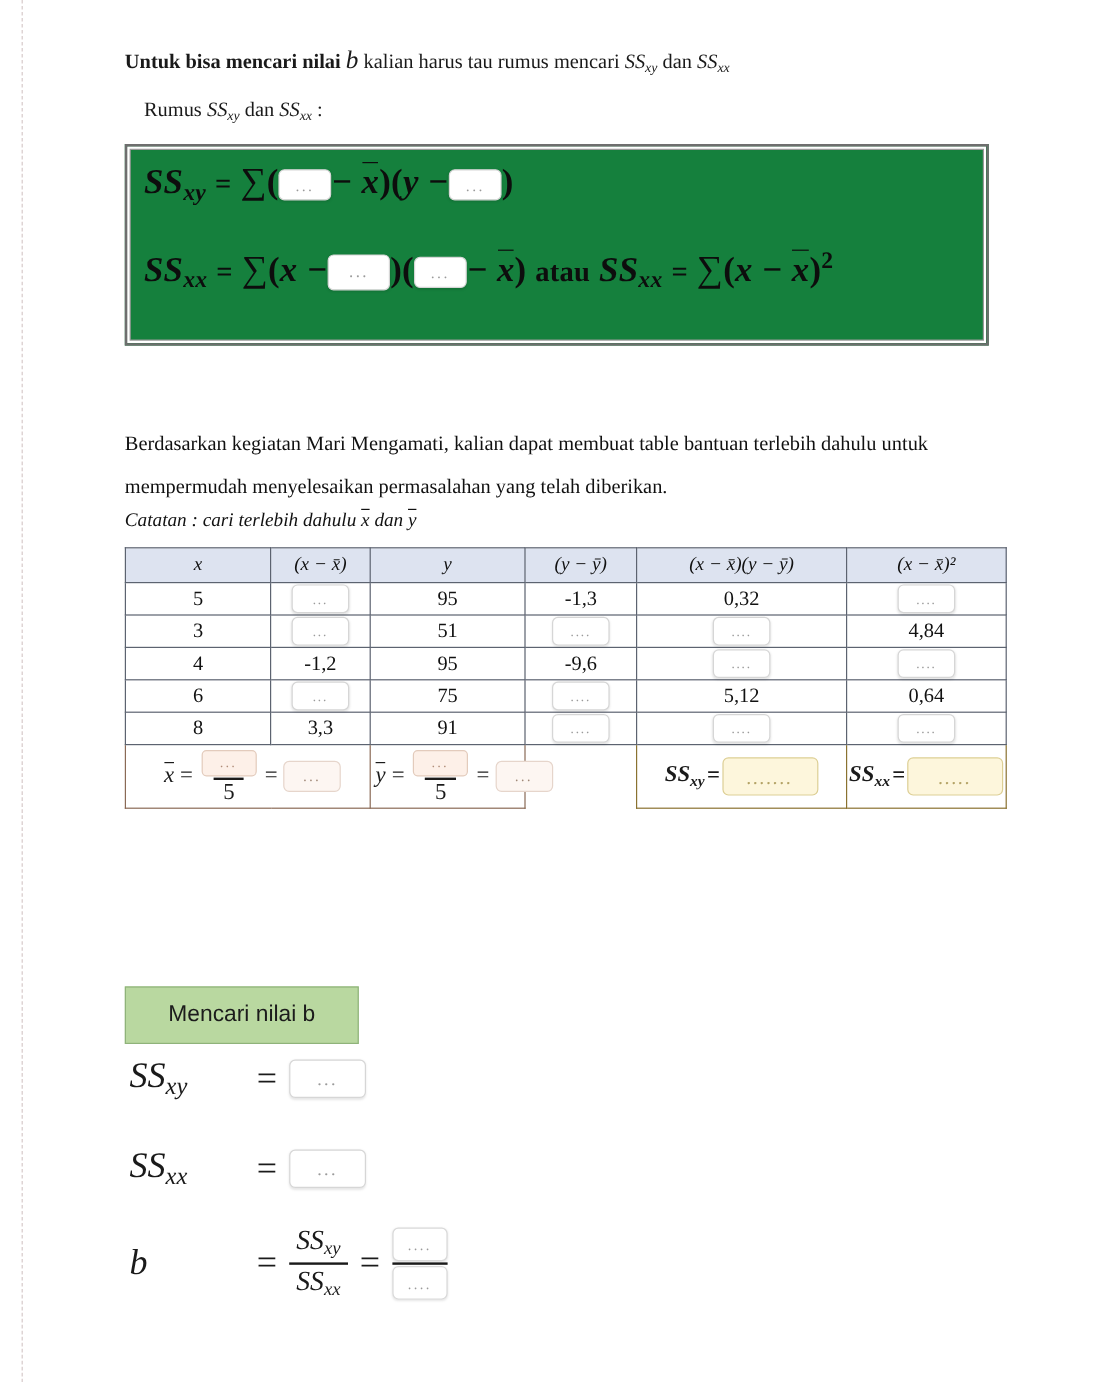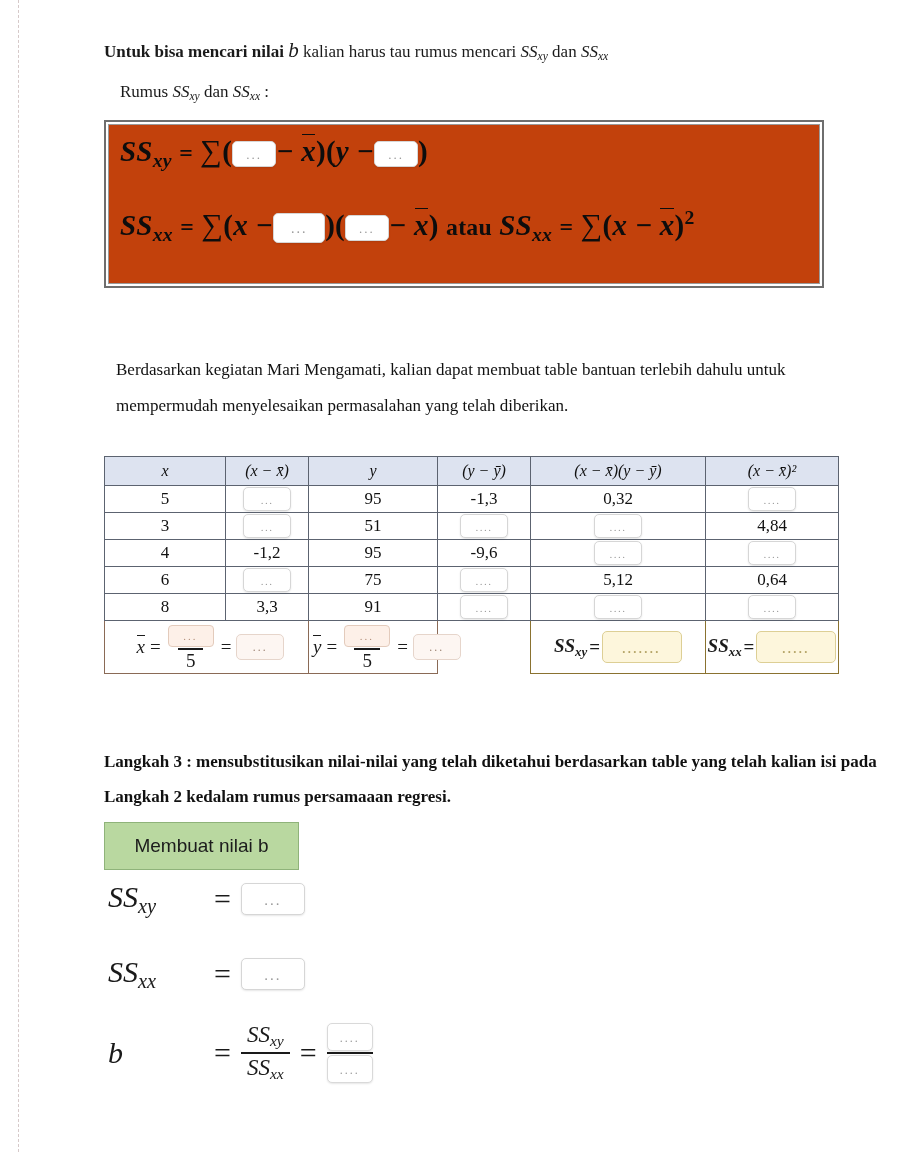--- a/index.html
+++ b/index.html
@@ -61,21 +61,21 @@
 
   
   .formula-box {
     position: absolute;
     left: 0;
     top: 120px;
     width: 720px;
     height: 168px;
     border: 2px solid #6e6e6e;
     box-shadow: inset 0 0 0 2px #ffffff, inset 0 0 0 3px #9a9a9a;
-    background: #c2410c;
+    background: #15803d;
     padding: 6px 10px 0 8px;
     box-sizing: border-box;
   }
   .formula-line {
     font-size: 29px;
     font-weight: bold;
     font-style: italic;
     letter-spacing: .2px;
     white-space: nowrap;
     color: #0d0d0d;
@@ -102,21 +102,21 @@
   }
   .blank-sm { width: 42px; height: 24px; line-height: 26px; font-size: 13px; }
   .blank-md { width: 50px; height: 28px; line-height: 30px; font-size: 14px; }
   .blank-tab { width: 46px; height: 22px; line-height: 24px; font-size: 11px;
                letter-spacing: 1.5px; }
   .blank-lg { width: 62px; height: 30px; line-height: 32px; font-size: 15px; }
 
   
   .langkah2 { position: absolute; left: 0; top: 322px; font-size: 17px; font-weight: bold; }
   .p-body   { position: absolute; left: 0; top: 352px; width: 730px;
-              font-size: 17px; line-height: 2.1; margin-left: 12px; }
+              font-size: 17px; line-height: 2.1; }
   .catatan  { position: absolute; left: 0; top: 425px; font-size: 16px; font-style: italic; }
 
   
   .tbl-wrap { position: absolute; left: 0; top: 456px; width: 735px; }
   table.helper {
     border-collapse: collapse;
     width: 735px;
     table-layout: fixed;
   }
   table.helper th, table.helper td {
@@ -300,20 +300,26 @@
       <span><span>SS</span><span class="sub">xx</span></span>
       <span class="atau">=</span>
       <span class="sig">∑</span><span style="font-style:normal;">(</span><span class="mb">x</span>
       <span>−</span>
       <span class="bar mb">x</span><span style="font-style:normal;">)</span><span class="sup">2</span>
     </div>
 
   </div>
 
   <div class="p-body">Berdasarkan kegiatan Mari Mengamati, kalian dapat membuat table bantuan terlebih dahulu untuk mempermudah menyelesaikan permasalahan yang telah diberikan.</div>
+  <div class="catatan">
+    <span>Catatan : cari terlebih dahulu</span>
+    <span class="bar m">x</span>
+    <span>dan</span>
+    <span class="bar m">y</span>
+  </div>
 
   <div class="tbl-wrap">
     <table class="helper">
       <colgroup>
         <col class="col-x">
           <col class="col-xd">
           <col class="col-y">
         <col class="col-yd">
           <col class="col-p">
           <col class="col-s">
@@ -408,24 +414,23 @@
               <span><span>SS</span><span class="sub">xx</span></span>
               <span style="font-style:normal;">=</span>
               <span class="blank-ss">.....</span>
             </span>
           </td>
         </tr>
       </tbody>
     </table>
   </div>
 
-  <div class="langkah3">Langkah 3 : mensubstitusikan nilai-nilai yang telah diketahui berdasarkan table yang telah kalian isi pada Langkah 2 kedalam rumus persamaaan regresi.</div>
 
   <div class="greenbox">
-    <span>Membuat nilai b</span>
+    <span>Mencari nilai b</span>
   </div>
 
   <div class="eq eq-1">
     <span class="lab"><span>SS</span><span class="sub">xy</span></span>
     <span class="eqsign">=</span>
     <span class="blank blank-lg">...</span>
   </div>
 
   <div class="eq eq-2">
     <span class="lab"><span>SS</span><span class="sub">xx</span></span>

